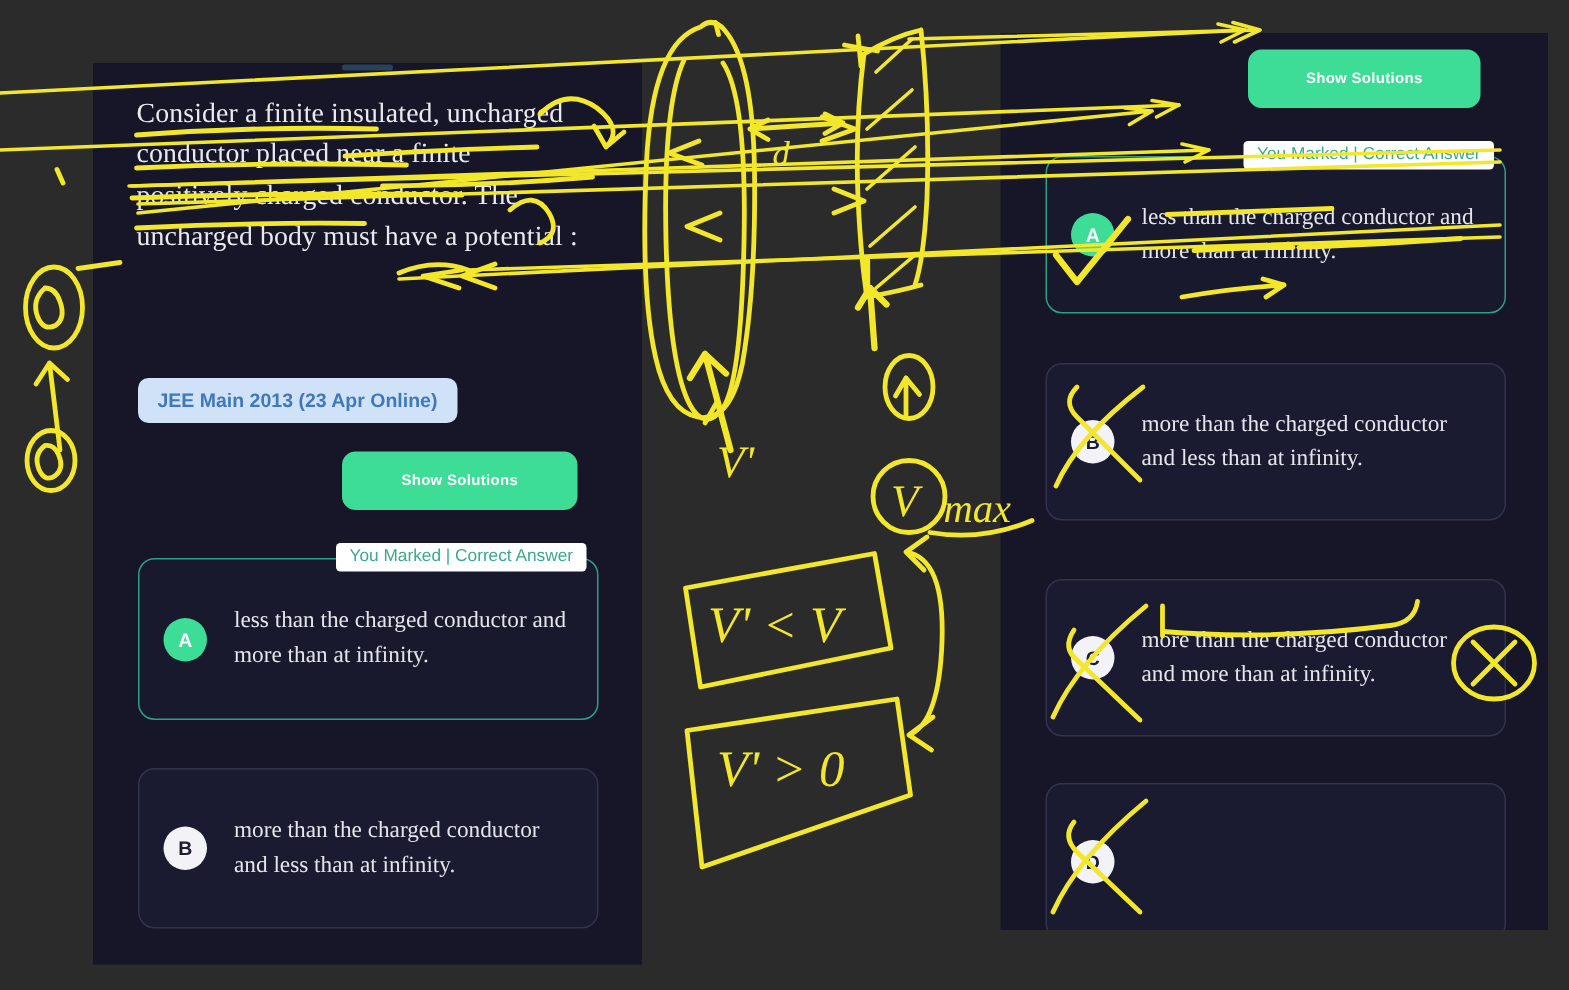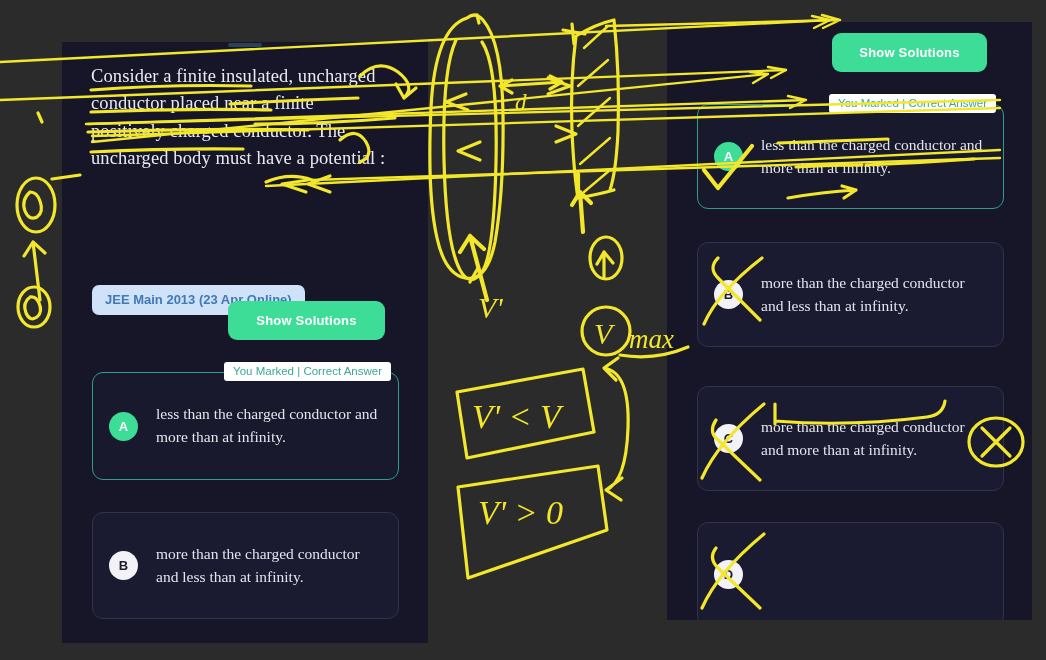--- a/index.html
+++ b/index.html
@@ -61,31 +61,30 @@
     position: absolute;
     left: 30px;
     top: 210px;
     padding: 7px 13px 8px;
     background: #cfe2f7;
     border-radius: 7px;
     color: #4178b8;
     font-size: 13px;
     font-weight: bold;
     white-space: nowrap;
-    margin-top: 33px;
   }
 
   
   .show-solutions {
     position: absolute;
     background: #3ddc97;
     color: #ffffff;
     border: none;
     border-radius: 9px;
-    font-size: 13px;
+    font-size: 10px;
     font-weight: bold;
     letter-spacing: .2px;
     cursor: pointer;
     font-family: "Liberation Sans", sans-serif;
   }
   #btn-solutions-left  { left: 166px; top: 259px; width: 157px; height: 39px; }
   #btn-solutions-right { left: 165px; top: 11px;  width: 155px; height: 39px; }
 
   
   .option {

